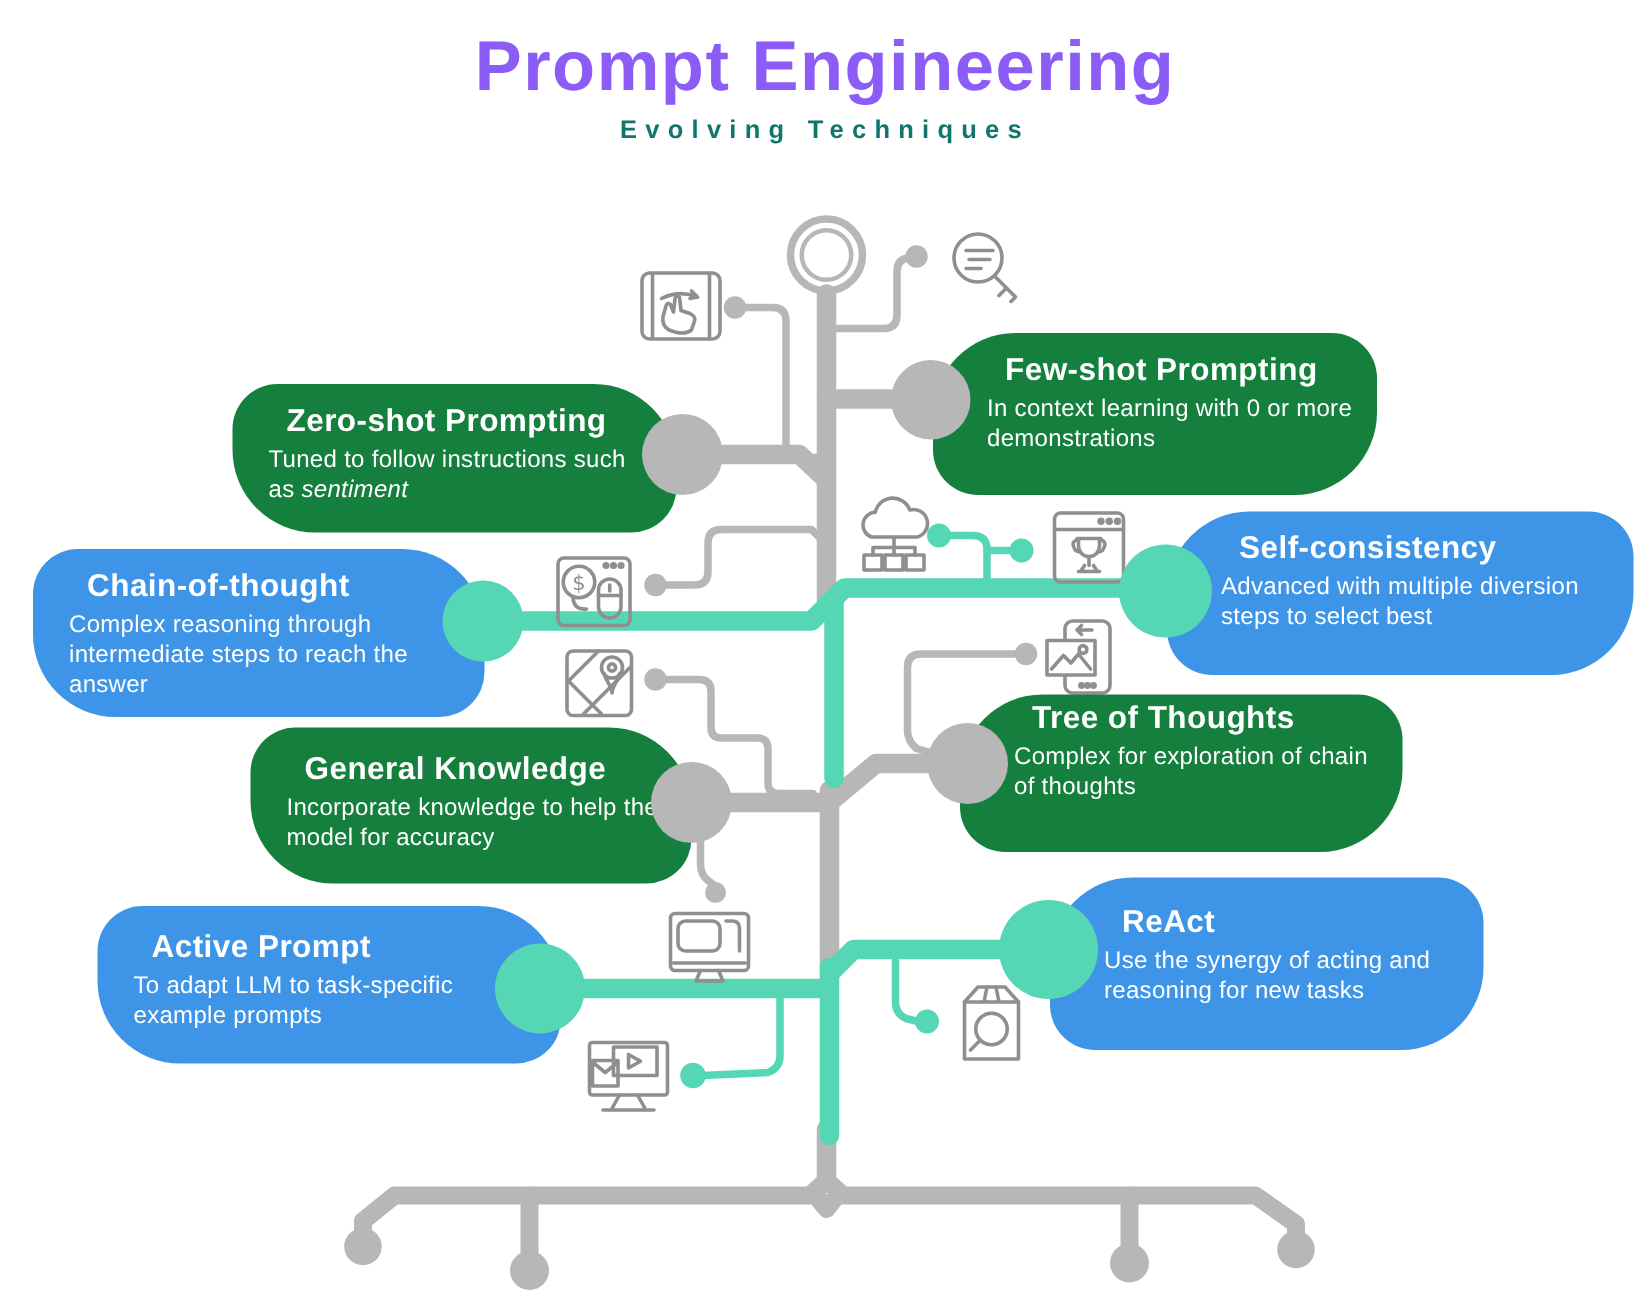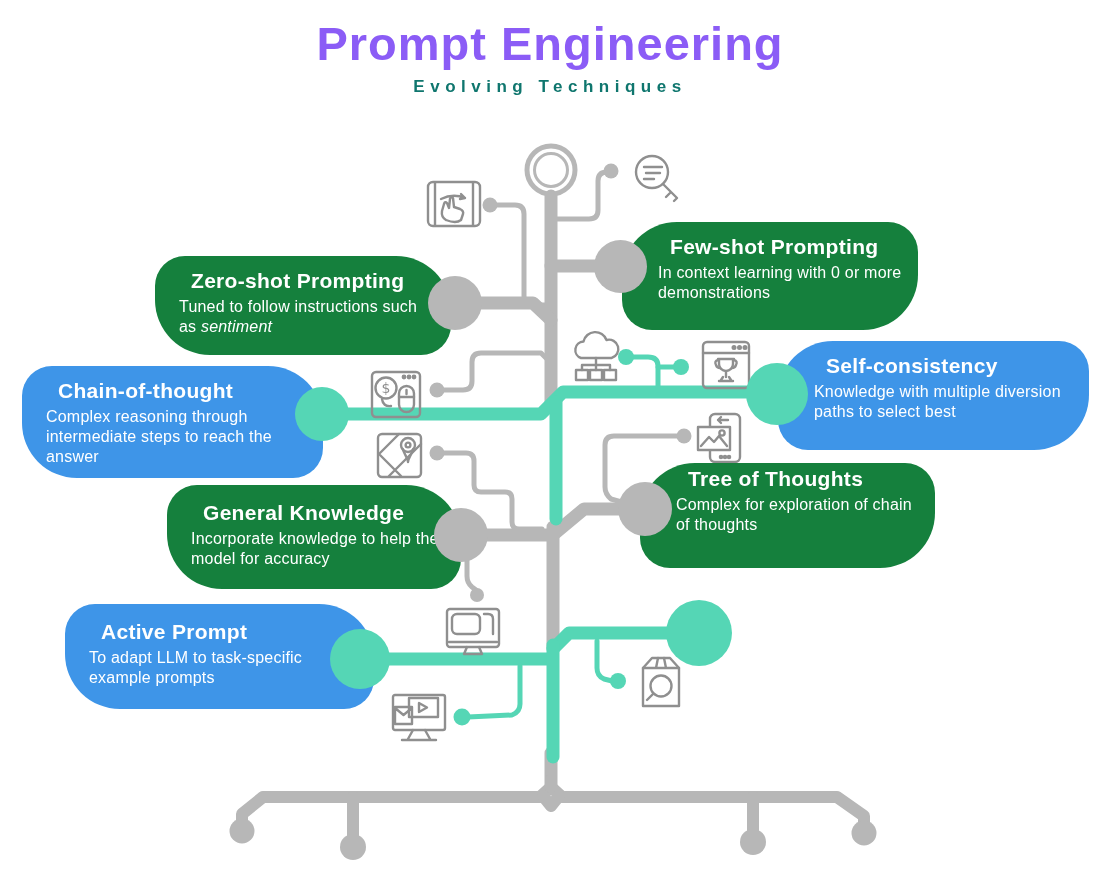--- a/index.html
+++ b/index.html
@@ -203,33 +203,37 @@
   <div id="b-few" class="bubble red right">
     <div class="b-title">Few-shot Prompting</div>
     <div class="b-body">In context learning with 0 or more demonstrations</div>
   </div>
   <div id="b-chain" class="bubble blue left">
     <div class="b-title">Chain-of-thought</div>
     <div class="b-body">Complex reasoning through intermediate steps to reach the answer</div>
   </div>
   <div id="b-self" class="bubble blue right">
     <div class="b-title">Self-consistency</div>
-    <div class="b-body">Knowledge with multiple diversion paths to select best</div>
+    <div class="b-body">Advanced with multiple diversion steps to select best</div>
   </div>
   <div id="b-general" class="bubble red left">
     <div class="b-title">General Knowledge</div>
     <div class="b-body">Incorporate knowledge to help the model for accuracy</div>
   </div>
   <div id="b-tree" class="bubble red right">
     <div class="b-title">Tree of Thoughts</div>
     <div class="b-body">Complex for exploration of chain of thoughts</div>
   </div>
   <div id="b-active" class="bubble blue left">
     <div class="b-title">Active Prompt</div>
     <div class="b-body">To adapt LLM to task-specific example prompts</div>
+  </div>
+  <div id="b-react" class="bubble blue right">
+    <div class="b-title">ReAct</div>
+    <div class="b-body">Use the synergy of acting and reasoning for new tasks</div>
   </div>
 
   <div id="n-zero" class="node gray"></div>
   <div id="n-few" class="node gray"></div>
   <div id="n-chain" class="node teal"></div>
   <div id="n-self" class="node teal"></div>
   <div id="n-general" class="node gray"></div>
   <div id="n-tree" class="node gray"></div>
   <div id="n-active" class="node teal"></div>
   <div id="n-react" class="node teal"></div>

